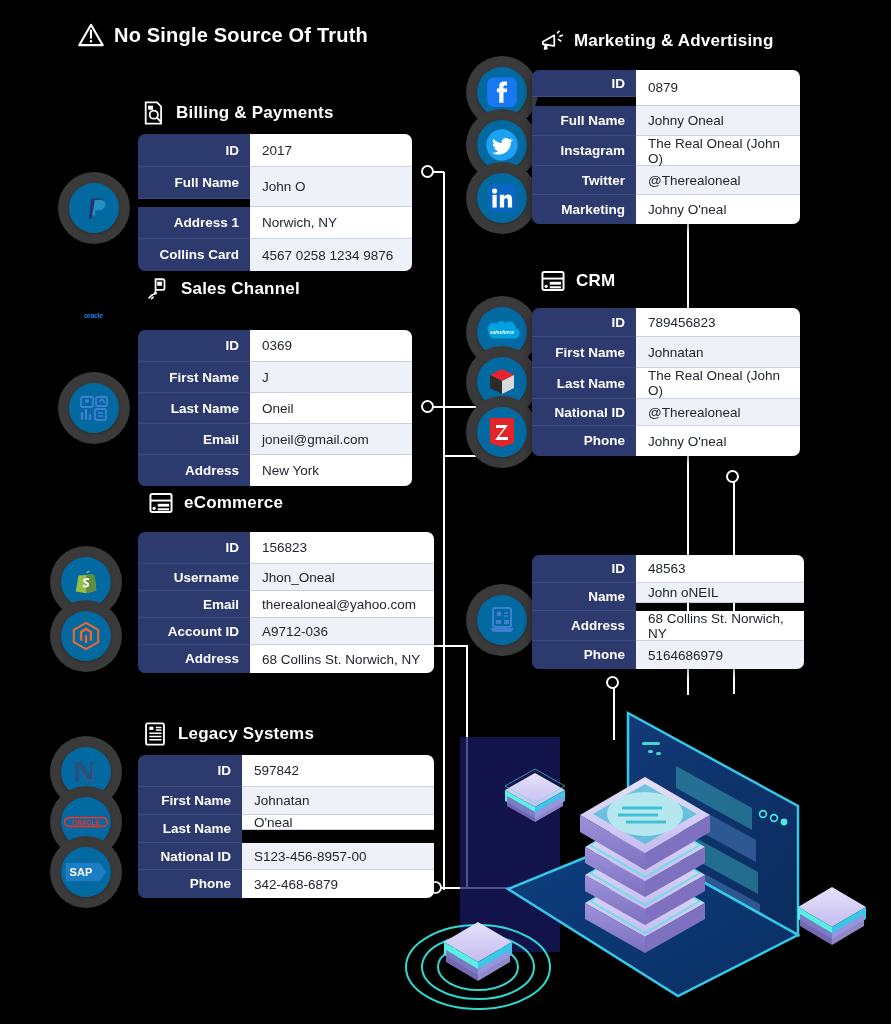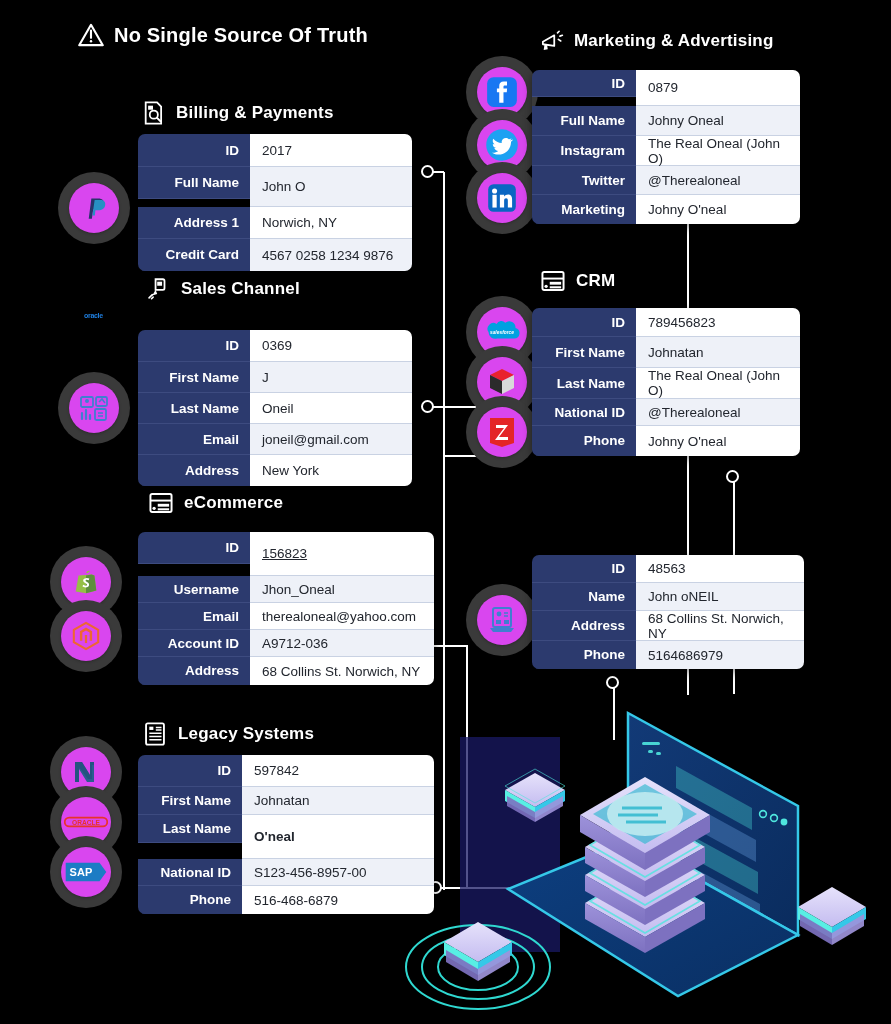--- a/index.html
+++ b/index.html
@@ -41,21 +41,21 @@
   .trow:nth-child(even) .tval{background:#eef1f8;}
   .trow:last-child .tval{border-bottom:none;}
 
   
   .badges{position:absolute;z-index:20;}
   .badge{
     width:72px;height:72px;border-radius:50%;background:#3a3a3a;
     position:absolute;display:flex;align-items:center;justify-content:center;
   }
   .badge .disc{
-    width:50px;height:50px;border-radius:50%;background:#d946ef;
+    width:50px;height:50px;border-radius:50%;background:#0369a1;
     display:flex;align-items:center;justify-content:center;
     box-shadow:0 1px 3px rgba(0,0,0,.25);overflow:hidden;
   }
   .badge .disc svg{display:block;}
   .wordmark{position:absolute;z-index:22;font-size:7px;font-weight:bold;color:#1f7fe0;
             letter-spacing:-.3px;}
 
   
   .conn{position:absolute;background:#ffffff;z-index:10;}
   .conn.h{height:2px;}
@@ -243,21 +243,21 @@
     </div>
     <div class="trow">
       <div class="tlab" style="width:112px;height:32px;">Full Name</div>
       <div class="tval" style="height:40px;">John O</div>
     </div>
     <div class="trow">
       <div class="tlab" style="width:112px;height:32px;">Address 1</div>
       <div class="tval" style="height:32px;">Norwich, NY</div>
     </div>
     <div class="trow">
-      <div class="tlab" style="width:112px;height:32px;">Credit Card</div>
+      <div class="tlab" style="width:112px;height:32px;">Collins Card</div>
       <div class="tval" style="height:32px;">4567 0258 1234 9876</div>
     </div>
   </div>
 
   <div class="sec-title" style="left:145px;top:276px;">
     <span class="ico">
       <svg viewBox="0 0 32 32">
           <path d="M13 4 H22 a2 2 0 0 1 2 2 v9 a2 2 0 0 1 -2 2 h-9 Z" fill="none" stroke="#fff" stroke-width="2.2"></path>
           <rect x="15" y="7" width="6" height="5" fill="#fff"></rect>
           <path d="M13 17 L9 24 L15 22 Z" fill="#fff"></path>
@@ -335,21 +335,21 @@
             <path d="M16 2 L29 9.5 V22.5 L16 30 L3 22.5 V9.5 Z" fill="none" stroke="#ee672f" stroke-width="2.2"></path>
             <path d="M16 7 L22.5 10.8 V21 h-2.6 V12.3 L16 10.2 L12.1 12.3 V21 H9.5 V10.8 Z" fill="#ee672f"></path>
             <rect x="14.8" y="15" width="2.4" height="8.5" fill="#ee672f"></rect>
           </svg>
       </span>
     </div>
   </div>
   <div class="tbl" style="left:138px;top:532px;width:296px;">
     <div class="trow">
       <div class="tlab" style="width:112px;height:32px;">ID</div>
-      <div class="tval" style="height:44px;text-decoration:underline;">156823</div>
+      <div class="tval" style="height:32px;">156823</div>
     </div>
     <div class="trow">
       <div class="tlab" style="width:112px;height:27px;padding-left:18px;">Username</div>
       <div class="tval" style="height:27px;">Jhon_Oneal</div>
     </div>
     <div class="trow">
       <div class="tlab" style="width:112px;height:27px;">Email</div>
       <div class="tval" style="height:27px;">therealoneal@yahoo.com</div>
     </div>
     <div class="trow">
@@ -403,29 +403,29 @@
     <div class="trow">
       <div class="tlab" style="width:104px;height:32px;">ID</div>
       <div class="tval" style="height:32px;">597842</div>
     </div>
     <div class="trow">
       <div class="tlab" style="width:104px;height:28px;">First Name</div>
       <div class="tval" style="height:28px;">Johnatan</div>
     </div>
     <div class="trow">
       <div class="tlab" style="width:104px;height:28px;">Last Name</div>
-      <div class="tval" style="height:44px;font-weight:bold;">O'neal</div>
+      <div class="tval" style="height:15px;">O'neal</div>
     </div>
     <div class="trow">
       <div class="tlab" style="width:104px;height:27px;">National ID</div>
       <div class="tval" style="height:27px;">S123-456-8957-00</div>
     </div>
     <div class="trow">
       <div class="tlab" style="width:104px;height:28px;">Phone</div>
-      <div class="tval" style="height:28px;">516-468-6879</div>
+      <div class="tval" style="height:28px;">342-468-6879</div>
     </div>
   </div>
 
   <div class="sec-title" style="left:538px;top:28px;">
     <span class="ico">
       <svg viewBox="0 0 32 32">
           <path d="M6 17 L20 9 V22 L6 20 Z" fill="none" stroke="#fff" stroke-width="2.2" stroke-linejoin="round"></path>
           <path d="M8 20 L7 27 L12 26 L11 20" fill="#fff"></path>
           <path d="M24 6 L26 4 M27 10 L30 9 M25 14 L28 16" stroke="#fff" stroke-width="2" stroke-linecap="round"></path>
         </svg>
@@ -559,21 +559,21 @@
       </span>
     </div>
   </div>
   <div class="tbl" style="left:532px;top:555px;width:272px;">
     <div class="trow">
       <div class="tlab" style="width:104px;height:28px;">ID</div>
       <div class="tval" style="height:28px;">48563</div>
     </div>
     <div class="trow">
       <div class="tlab" style="width:104px;height:28px;">Name</div>
-      <div class="tval" style="height:28px;text-align:right;">John oNEIL</div>
+      <div class="tval" style="height:20px;text-align:right;">John oNEIL</div>
     </div>
     <div class="trow">
       <div class="tlab" style="width:104px;height:30px;">Address</div>
       <div class="tval" style="height:30px;">68 Collins St. Norwich, NY</div>
     </div>
     <div class="trow">
       <div class="tlab" style="width:104px;height:28px;">Phone</div>
       <div class="tval" style="height:28px;">5164686979</div>
     </div>
   </div>

